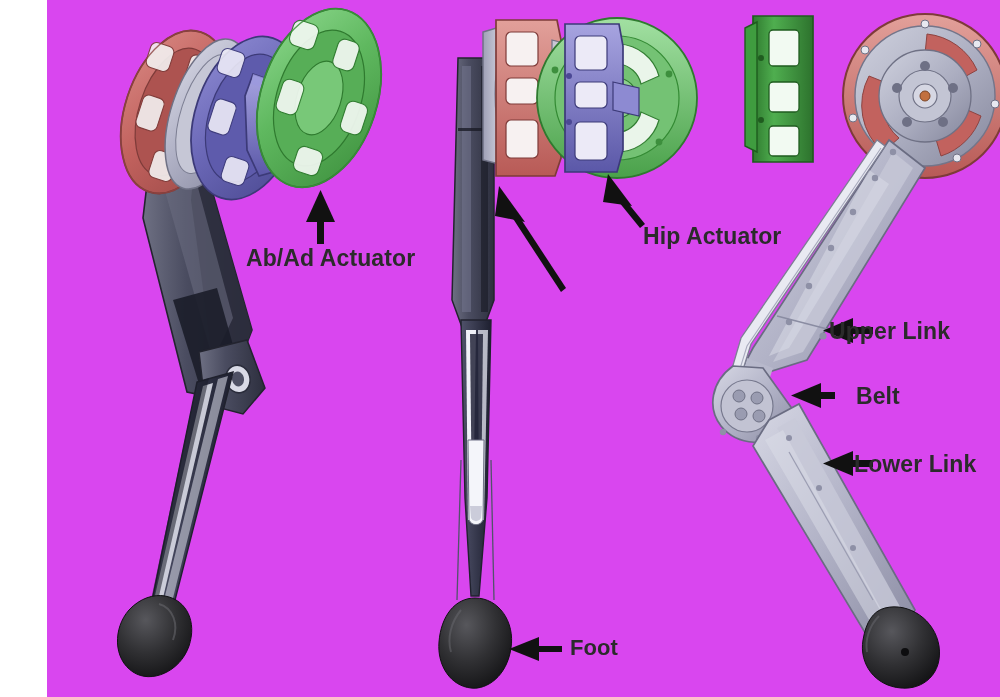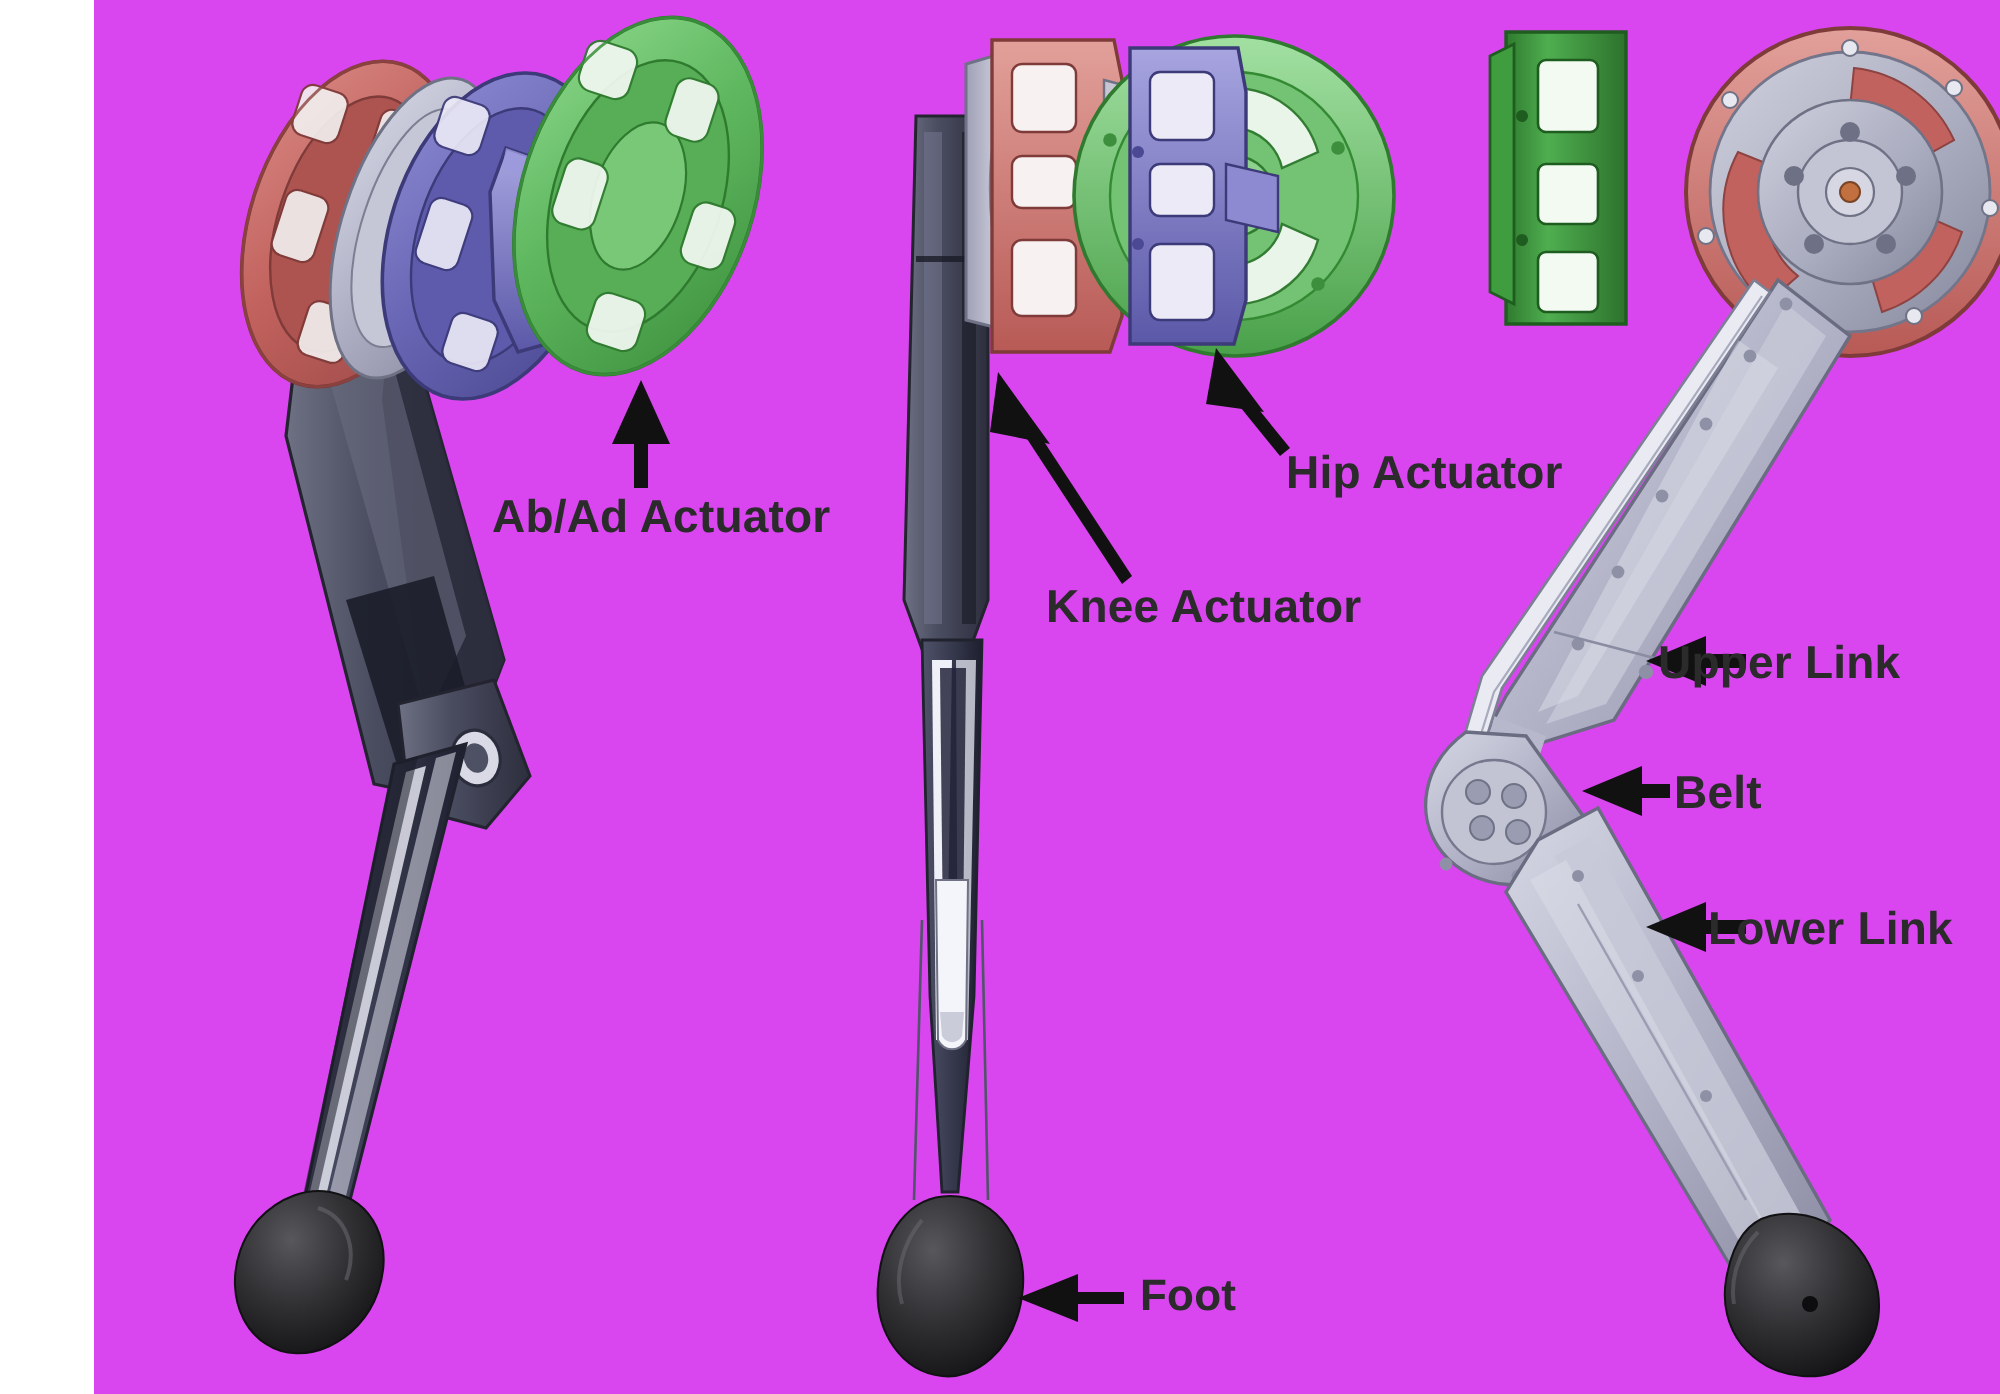--- a/index.html
+++ b/index.html
@@ -396,25 +396,24 @@
 
       <g>
         <rect x="487" y="646" width="28" height="6"></rect>
         <path d="M462 649 L492 637 L492 661 Z"></path>
       </g>
     </g>
   </svg>
 
   <div class="anno-label" style="left:199px; top:247px;">Ab/Ad Actuator</div>
 
-  <div class="anno-label" style="left:476px; top:292px;">Knee Actuator</div>
 
   <div class="anno-label" style="left:596px; top:225px;text-align:center;">Hip Actuator</div>
 
   <div class="anno-label" style="left:782px; top:320px;">Upper Link</div>
 
-  <div class="anno-label" style="left:790px; top:385px;">Belt</div>
+  <div class="anno-label" style="left:809px; top:385px;">Belt</div>
 
   <div class="anno-label" style="left:807px; top:453px;">Lower Link</div>
 
   <div class="anno-label sm" style="left:523px; top:637px;">Foot</div>
 
 </div>
 
 </body></html>

